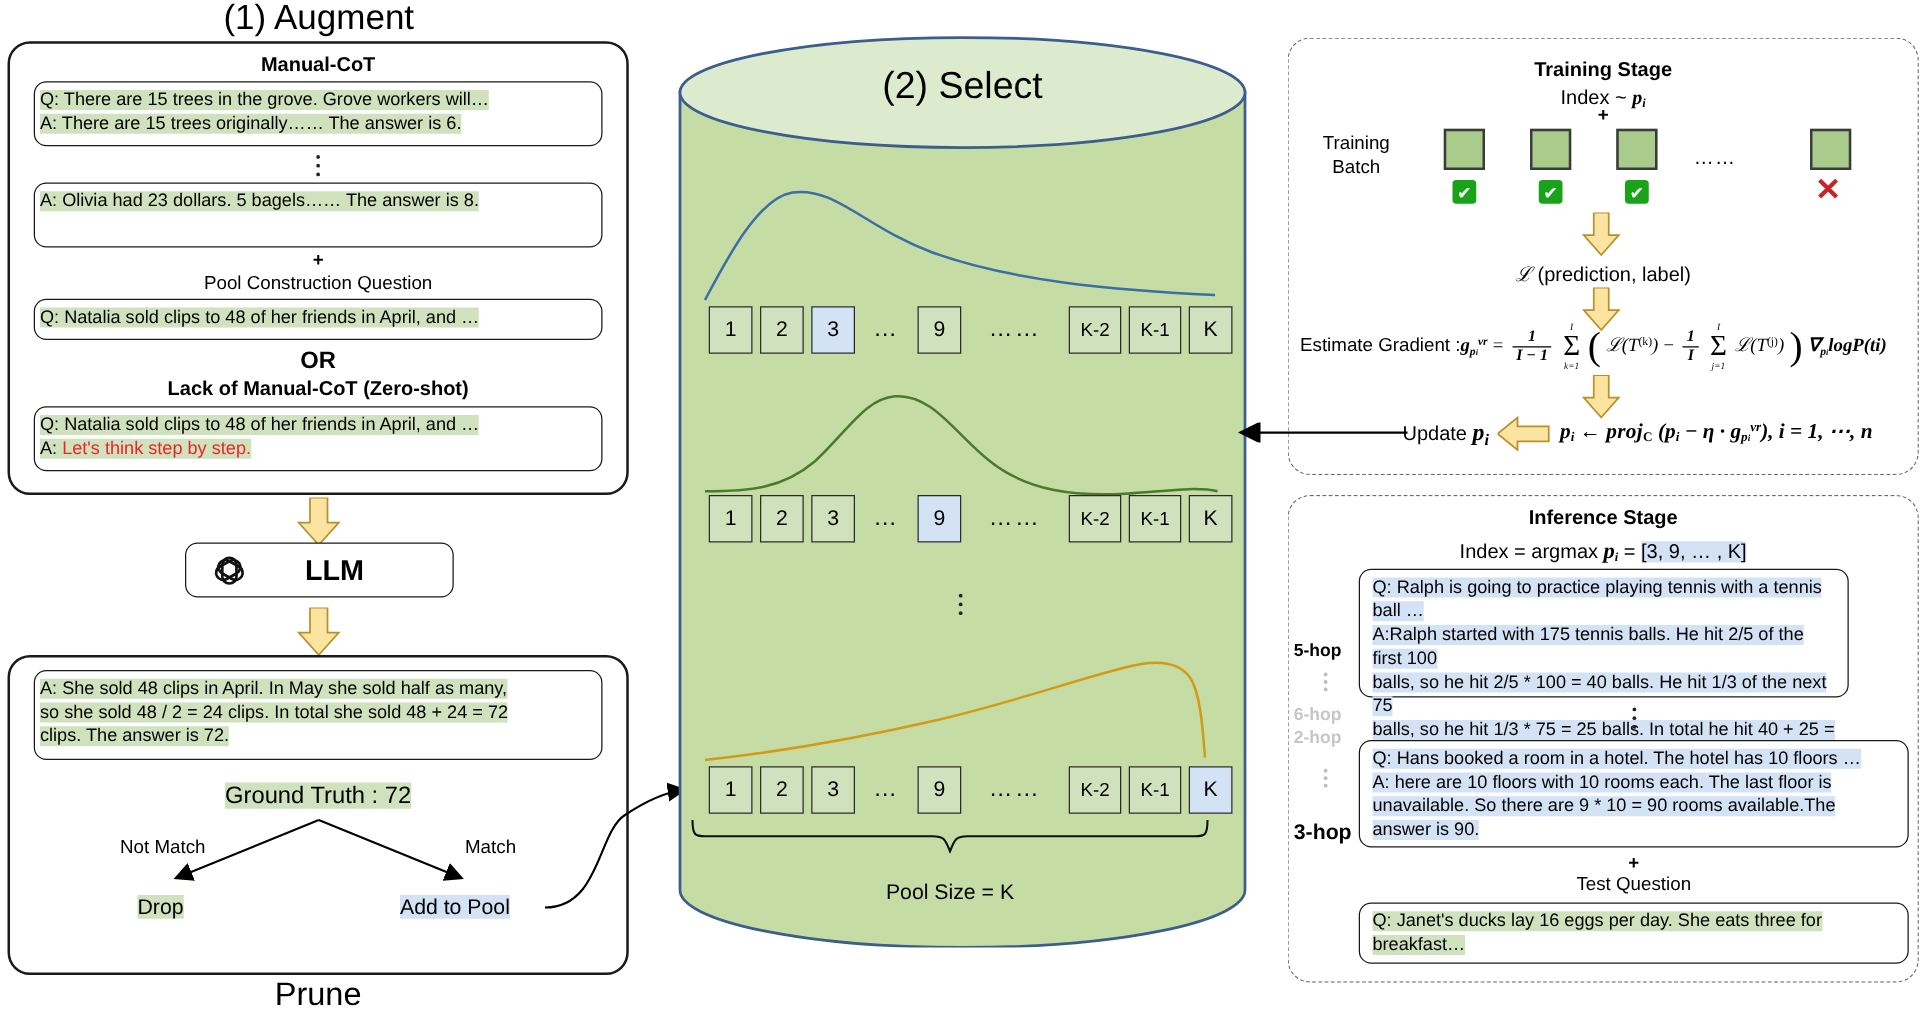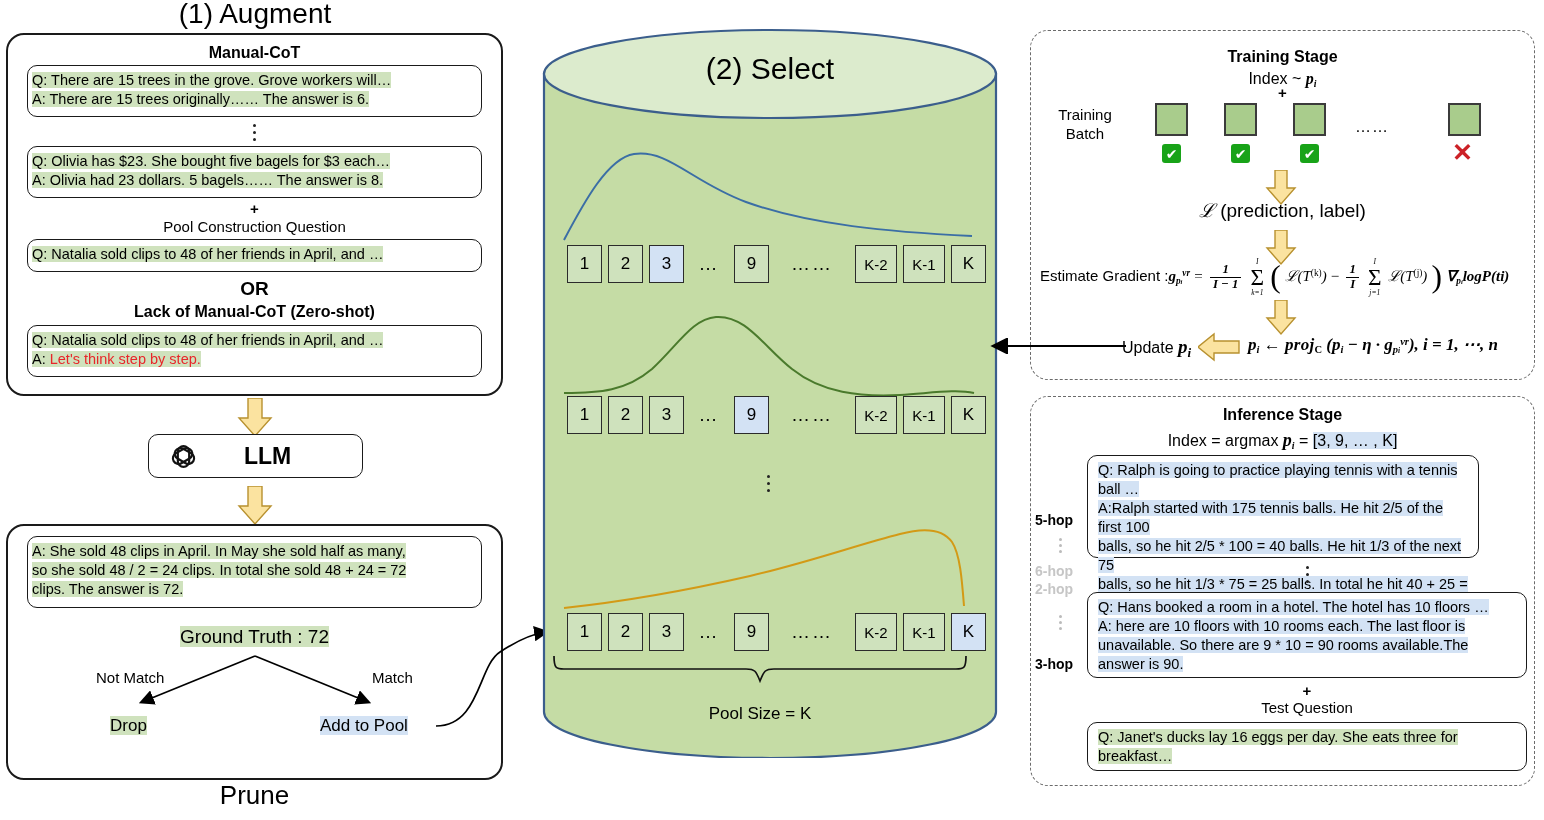--- a/index.html
+++ b/index.html
@@ -76,21 +76,20 @@
     <div class="qline"><span class="hl-green">A: There are 15 trees originally…… The answer is 6.</span></div>
   </div>
 
   <div class="abs vdots" style="left:252px;top:124px;">
       <i></i>
       <i></i>
       <i></i>
     </div>
 
   <div class="abs card" style="left:27px;top:146px;width:455px;height:52px;">
-    <div class="qline"><span class="hl-green">Q: Olivia has $23. She bought five bagels for $3 each…</span></div>
     <div class="qline"><span class="hl-green">A: Olivia had 23 dollars. 5 bagels…… The answer is 8.</span></div>
   </div>
 
   <div class="abs bold ctr" style="left:6px;top:200px;width:497px;font-size:15px;">+</div>
   <div class="abs t ctr" style="left:6px;top:217px;width:497px;">Pool Construction Question</div>
 
   <div class="abs card" style="left:27px;top:239px;width:455px;height:33px;">
     <div class="qline"><span class="hl-green">Q: Natalia sold clips to 48 of her friends in April, and …</span></div>
   </div>
 
@@ -252,21 +251,21 @@
 
   <div class="abs okmark" style="left:1162px;top:144px;">✔</div>
   <div class="abs okmark" style="left:1231px;top:144px;">✔</div>
   <div class="abs okmark" style="left:1300px;top:144px;">✔</div>
   <div class="abs xmark" style="left:1452px;top:140px;">✕</div>
 
   <svg class="abs" style="left:1265px;top:170px;" width="32" height="36" viewBox="0 0 32 36">
     <polygon points="10,0 22,0 22,18 30,18 16,34 2,18 10,18" fill="#fbe3a0" stroke="#b8912f" stroke-width="1.4"></polygon>
   </svg>
 
-  <div class="abs ctr" style="left:1030px;top:197px;width:505px;font-size:19px;">
+  <div class="abs ctr" style="left:1030px;top:208px;width:505px;font-size:16px;">
     <span class="math" style="font-style:italic;">ℒ</span>
     <span>(prediction, label)</span>
   </div>
 
   <svg class="abs" style="left:1265px;top:230px;" width="32" height="36" viewBox="0 0 32 36">
     <polygon points="10,0 22,0 22,18 30,18 16,34 2,18 10,18" fill="#fbe3a0" stroke="#b8912f" stroke-width="1.4"></polygon>
   </svg>
 
   <div class="abs" style="left:1040px;top:258px;width:495px;font-size:15px;white-space:nowrap;">
     <span>Estimate Gradient :</span><span class="math mi">g</span><span class="math mi sub">p<span style="font-size:.7em;">i</span></span><span class="math mi sup">vr</span>
@@ -336,21 +335,21 @@
       <i style="background:#bbb;"></i>
       <i style="background:#bbb;"></i>
   </div>
   <div class="abs bold t" style="left:1035px;top:562px;font-size:14px;color:#c6c6c6;">6-hop</div>
   <div class="abs bold t" style="left:1035px;top:580px;font-size:14px;color:#c6c6c6;">2-hop</div>
   <div class="abs vdots" style="left:1058px;top:615px;gap:3px;">
     <i style="background:#bbb;"></i>
       <i style="background:#bbb;"></i>
       <i style="background:#bbb;"></i>
   </div>
-  <div class="abs bold t" style="left:1035px;top:655px;font-size:14px;">3-hop</div>
+  <div class="abs bold t" style="left:1035px;top:655px;font-size:17px;">3-hop</div>
 
   <div class="abs card" style="left:1087px;top:455px;width:392px;height:103px;padding:5px 10px;">
     <div class="qwrap"><span class="hl-blue">Q: Ralph is going to practice playing tennis with a tennis ball …</span></div>
     <div class="qwrap"><span class="hl-blue">A:Ralph started with 175 tennis balls. He hit 2/5 of the first 100</span></div>
     <div class="qwrap"><span class="hl-blue">balls, so he hit 2/5 * 100 = 40 balls. He hit 1/3 of the next 75</span></div>
     <div class="qwrap"><span class="hl-blue">balls, so he hit 1/3 * 75 = 25 balls. In total he hit 40 + 25 = 65</span></div>
     <div class="qwrap"><span class="hl-blue">balls. He did not hit 175 - 65 = 110 balls. The answer is 110.</span></div>
   </div>
 
   <div class="abs vdots" style="left:1305px;top:566px;">

